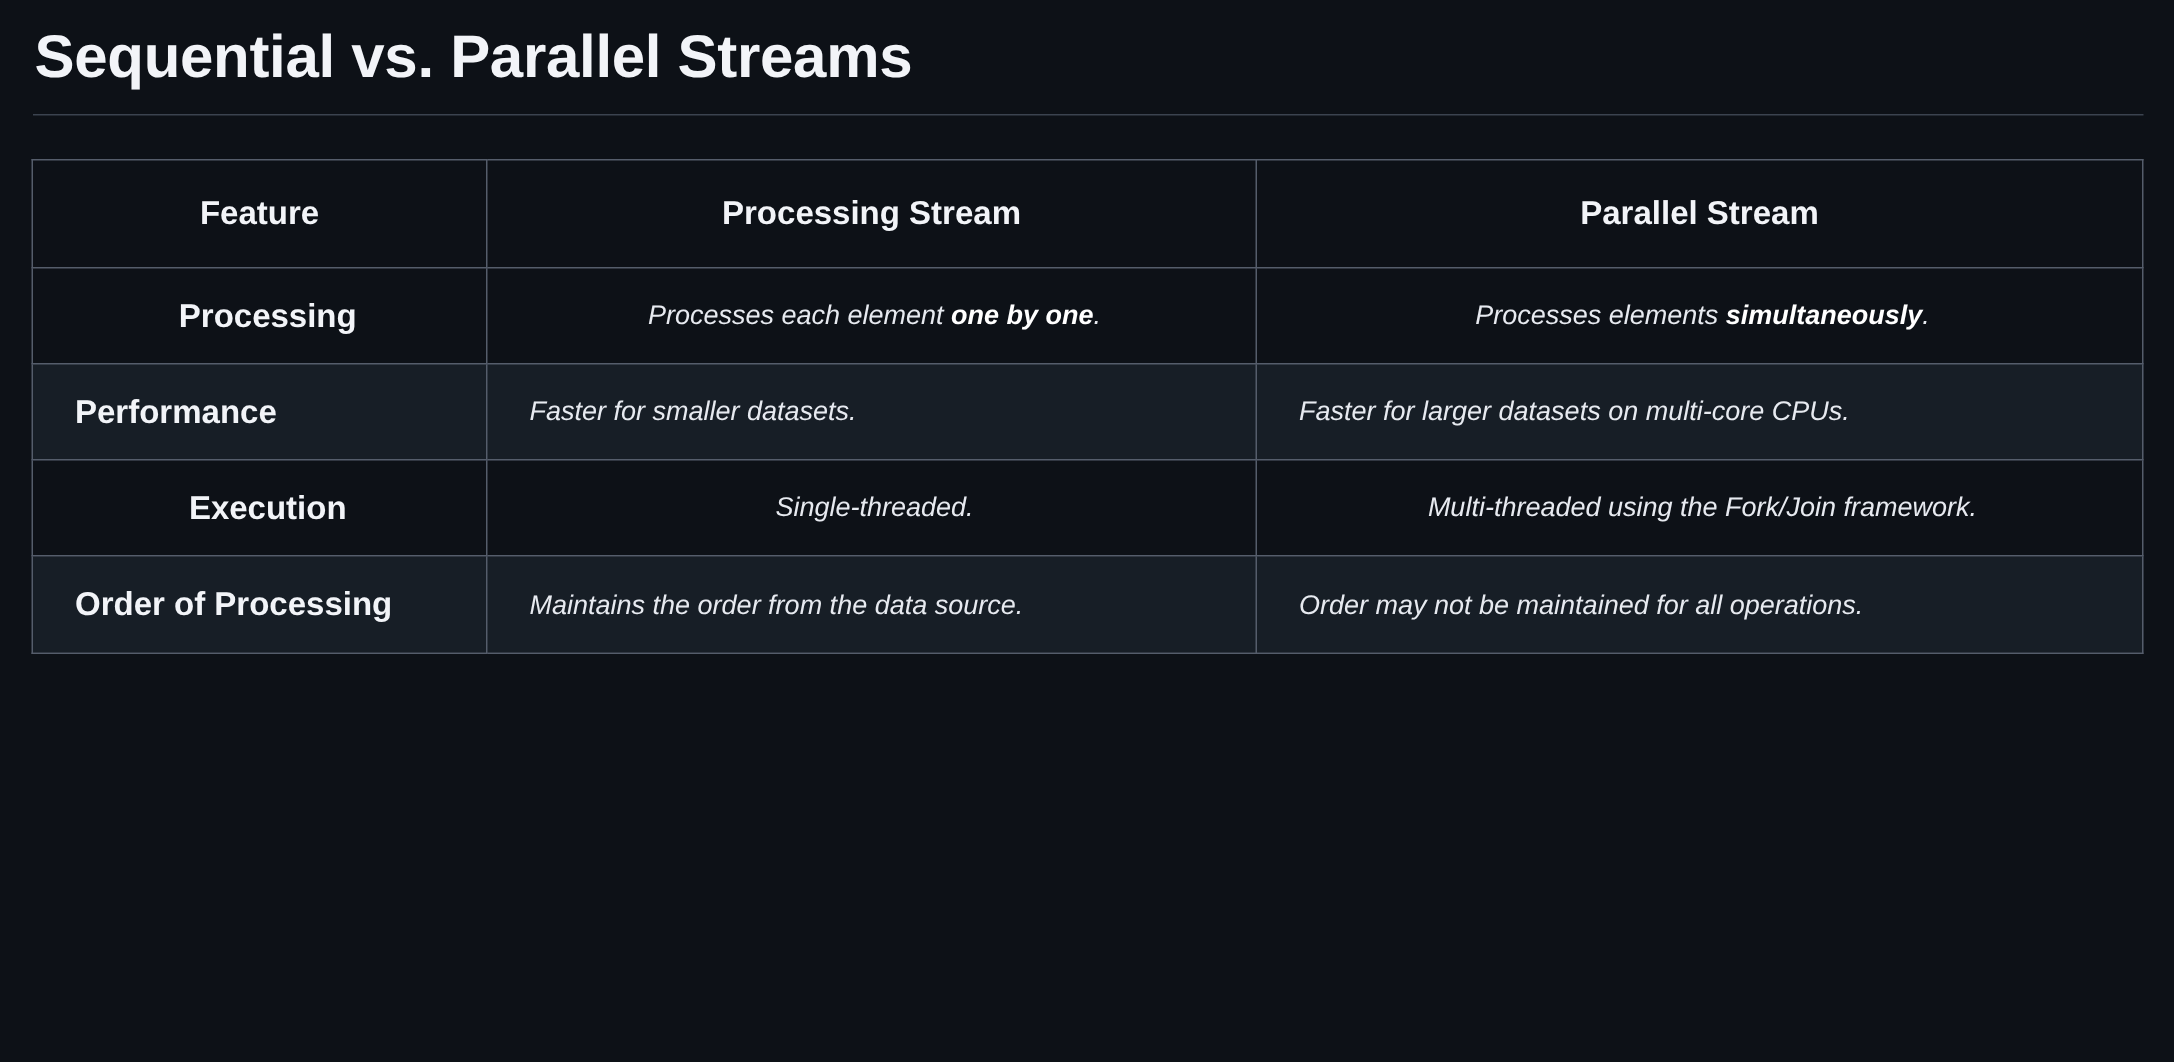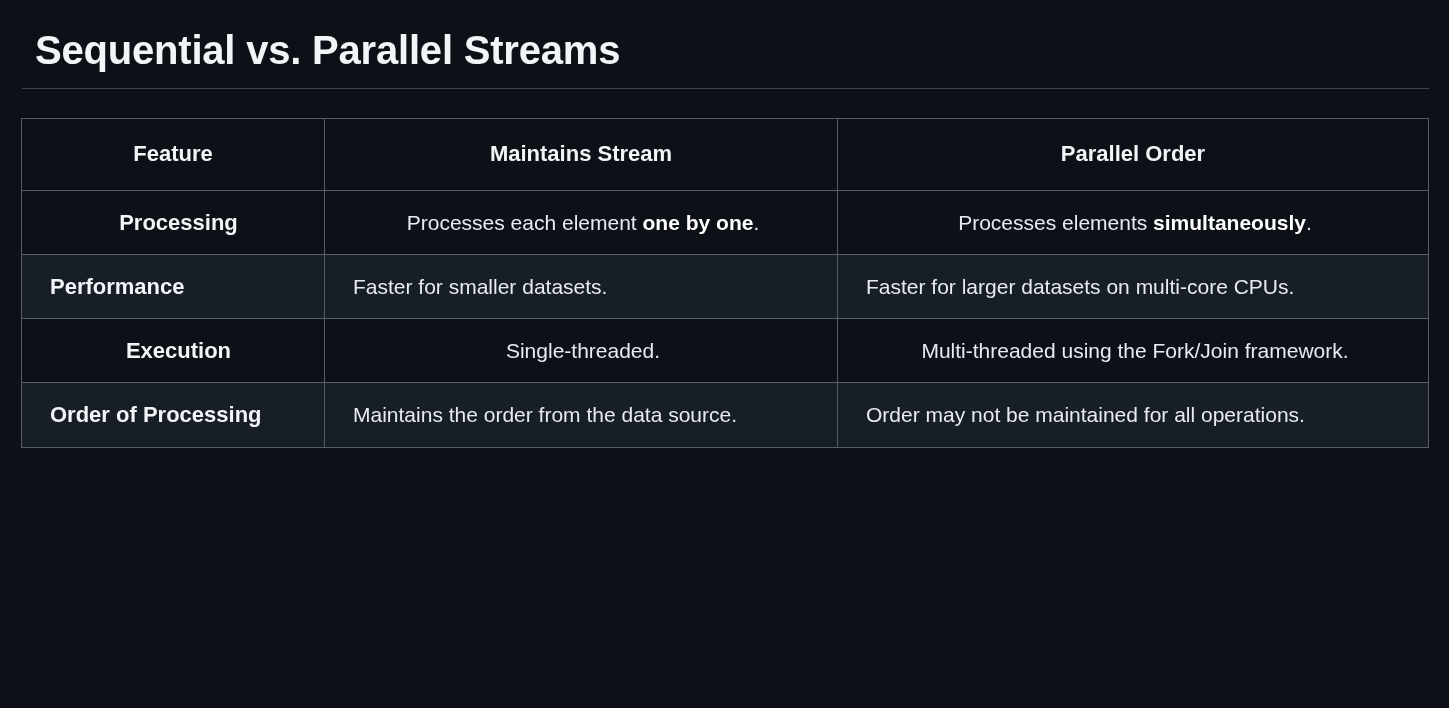--- a/index.html
+++ b/index.html
@@ -18,21 +18,21 @@
   .page {
     position: relative;
     width: 1449px;
     height: 708px;
     box-sizing: border-box;
     padding: 0 21px;
   }
 
   
   .doc-title {
-    margin: 12px;
+    margin: 0;
     padding: 14px 0 0 2px;
     font-size: 40px;
     line-height: 1.2;
     font-weight: 700;
     color: #f2f4f8;
     letter-spacing: -0.2px;
   }
 
   .title-rule {
     margin: 14px 0 0 1px;
@@ -88,24 +88,25 @@
   table.compare td.feature-cell {
     color: #f2f4f8;
     font-size: 22px;
     font-weight: 700;
     padding: 16px 18px 16px 29px;
     line-height: 1.42;
   }
 
   table.compare td.desc-cell {
     color: #e7eaf0;
-    font-size: 21px;
+    font-size: 18px;
     font-weight: 400;
     padding: 16px 24px 16px 28px;
     line-height: 1.48;
+    font-style: italic;
   }
 
   table.compare td.desc-cell b {
     font-weight: 700;
     color: #ffffff;
   }
 </style>
 </head>
 <body>
 
@@ -118,22 +119,22 @@
   <div class="table-wrap">
     <table class="compare">
       <colgroup>
         <col class="c1">
           <col class="c2">
           <col class="c3">
       </colgroup>
       <thead>
         <tr>
           <th>Feature</th>
-          <th>Maintains Stream</th>
-          <th>Parallel Order</th>
+          <th>Processing Stream</th>
+          <th>Parallel Stream</th>
         </tr>
       </thead>
       <tbody>
           <tr class="row-dark">
             <td class="feature-cell">Processing</td>
             <td class="desc-cell">Processes each element <b>one by one</b>.</td>
             <td class="desc-cell">Processes elements <b>simultaneously</b>.</td>
           </tr>
           <tr class="row-light">
             <td class="feature-cell">Performance</td>

